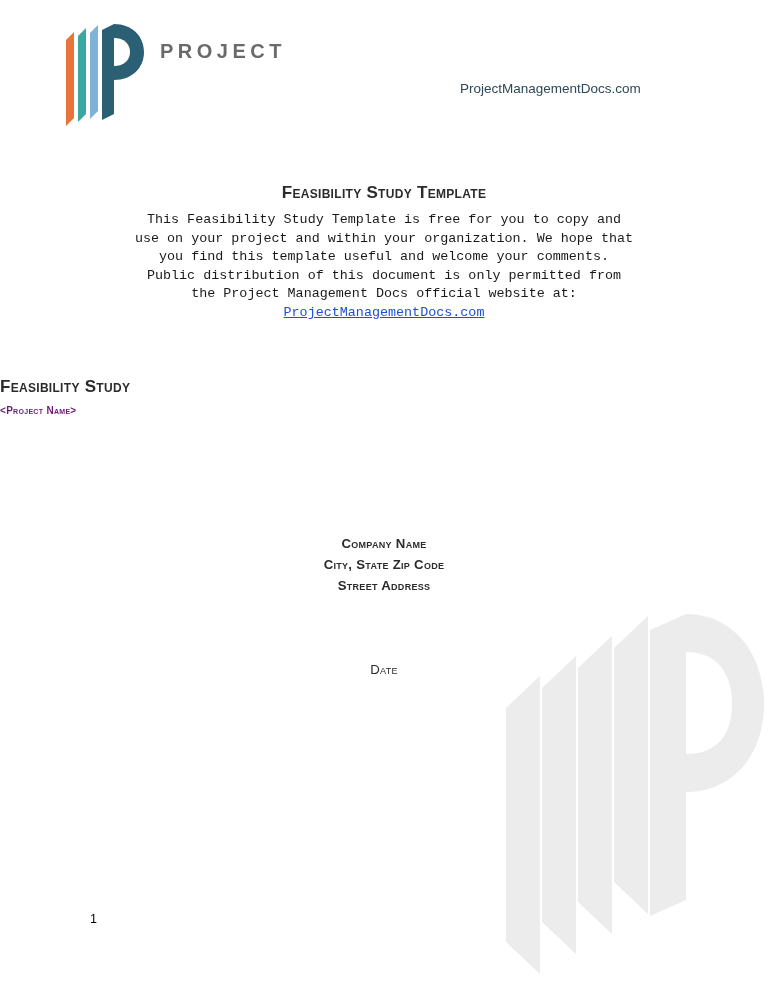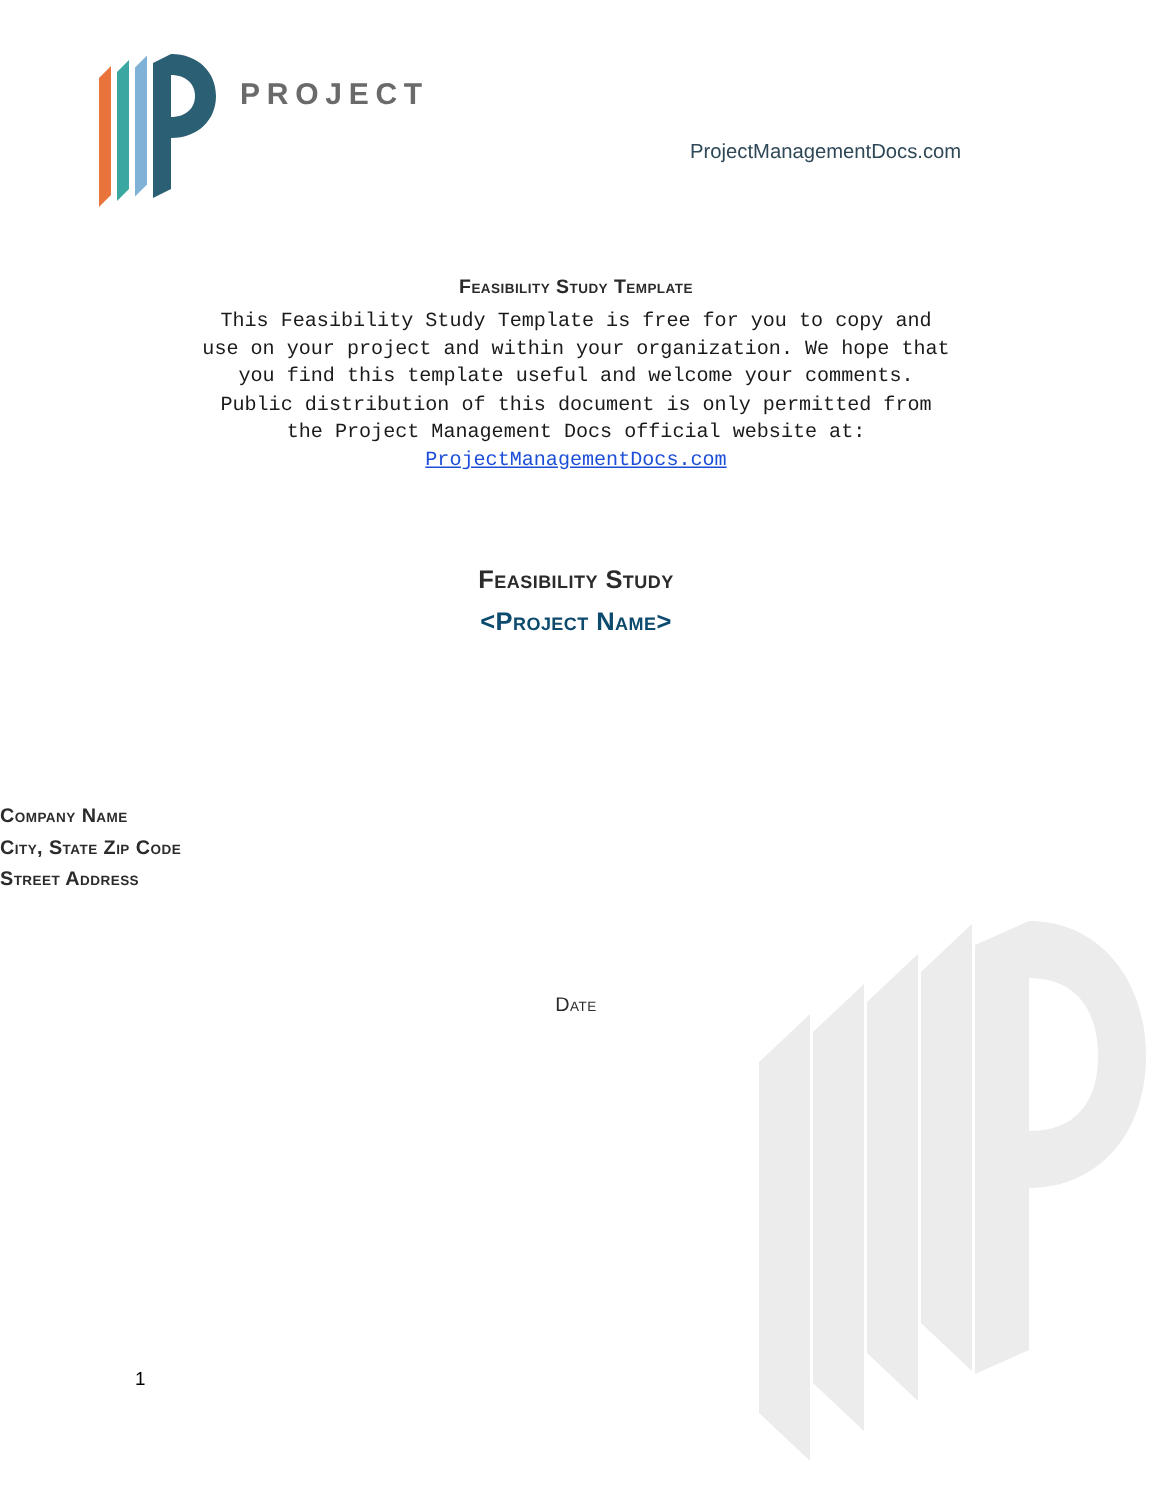--- a/index.html
+++ b/index.html
@@ -12,21 +12,21 @@
     height: 994px;
     position: relative;
     overflow: hidden;
     font-family: "Liberation Sans", sans-serif;
     color: #000000;
   }
 
   
   .header {
     position: absolute;
-    top: 30px;
+    top: 18px;
     left: 0;
     width: 768px;
     height: 110px;
   }
   .logo-wrap {
     position: absolute;
     left: 60px;
     top: 4px;
     width: 280px;
     height: 110px;
@@ -63,21 +63,21 @@
   
   .intro {
     position: absolute;
     top: 183px;
     left: 0;
     width: 768px;
     text-align: center;
   }
   .intro h1 {
     margin: 0 0 8px 0;
-    font-size: 13px;
+    font-size: 17px;
     font-weight: bold;
     color: #2b2b2b;
     font-variant: small-caps;
     letter-spacing: 0.3px;
   }
   .intro p {
     margin: 0 auto;
     width: 505px;
     font-size: 13.4px;
     line-height: 18.6px;
@@ -89,44 +89,44 @@
     text-decoration: underline;
     font-size: 13.4px;
   }
 
   
   .doc-title {
     position: absolute;
     top: 377px;
     left: 0;
     width: 768px;
-    text-align: center;
   }
   .doc-title .main {
     font-size: 17px;
     font-weight: bold;
     color: #2b2b2b;
     font-variant: small-caps;
     letter-spacing: 0.3px;
   }
   .doc-title .sub {
     margin-top: 8px;
-    font-size: 17px;
-    font-weight: bold;
-    color: #0c4a6e;
+    font-size: 10px;
+    font-weight: bold;
+    color: #701a75;
     font-variant: small-caps;
     letter-spacing: 0.3px;
   }
 
   
   .company {
     position: absolute;
     top: 533px;
     left: 0;
     width: 768px;
+    text-align: center;
     font-size: 13.2px;
     font-weight: bold;
     color: #2b2b2b;
     font-variant: small-caps;
     line-height: 21px;
     letter-spacing: 0.3px;
   }
 
   .date-line {
     position: absolute;

